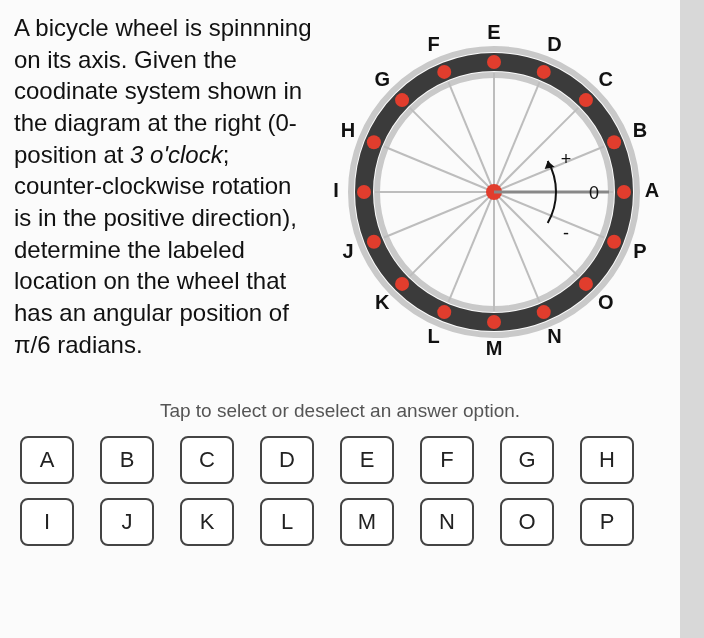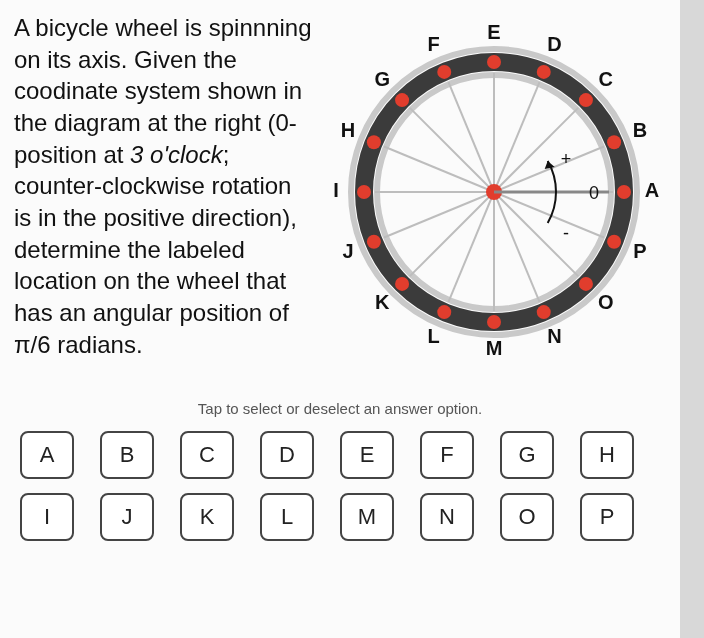--- a/index.html
+++ b/index.html
@@ -35,21 +35,21 @@
   .italic { font-style: italic; }
   .diagram {
     flex: 0 0 340px;
     display: flex;
     justify-content: center;
   }
   .diagram svg { display:block; }
   .hint {
     text-align: center;
     color: #555;
-    font-size: 15px;
+    font-size: 19px;
     margin: 28px 0 14px 0;
   }
   .answers {
     display: flex;
     flex-direction: column;
     gap: 14px;
     padding: 0 6px;
   }
   .answers-row {
     display: flex;

